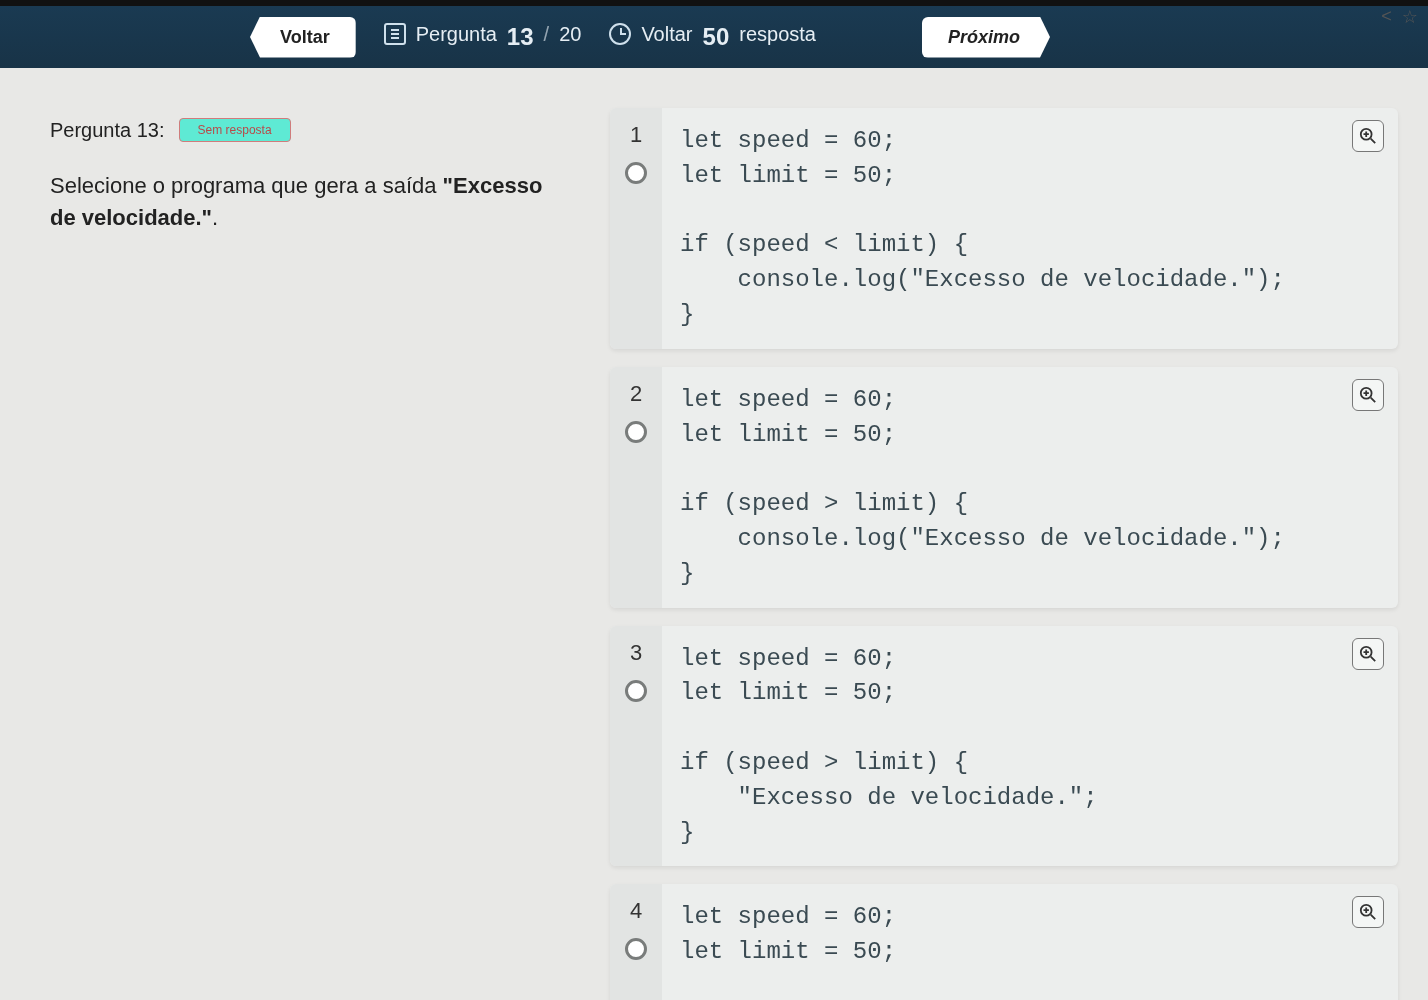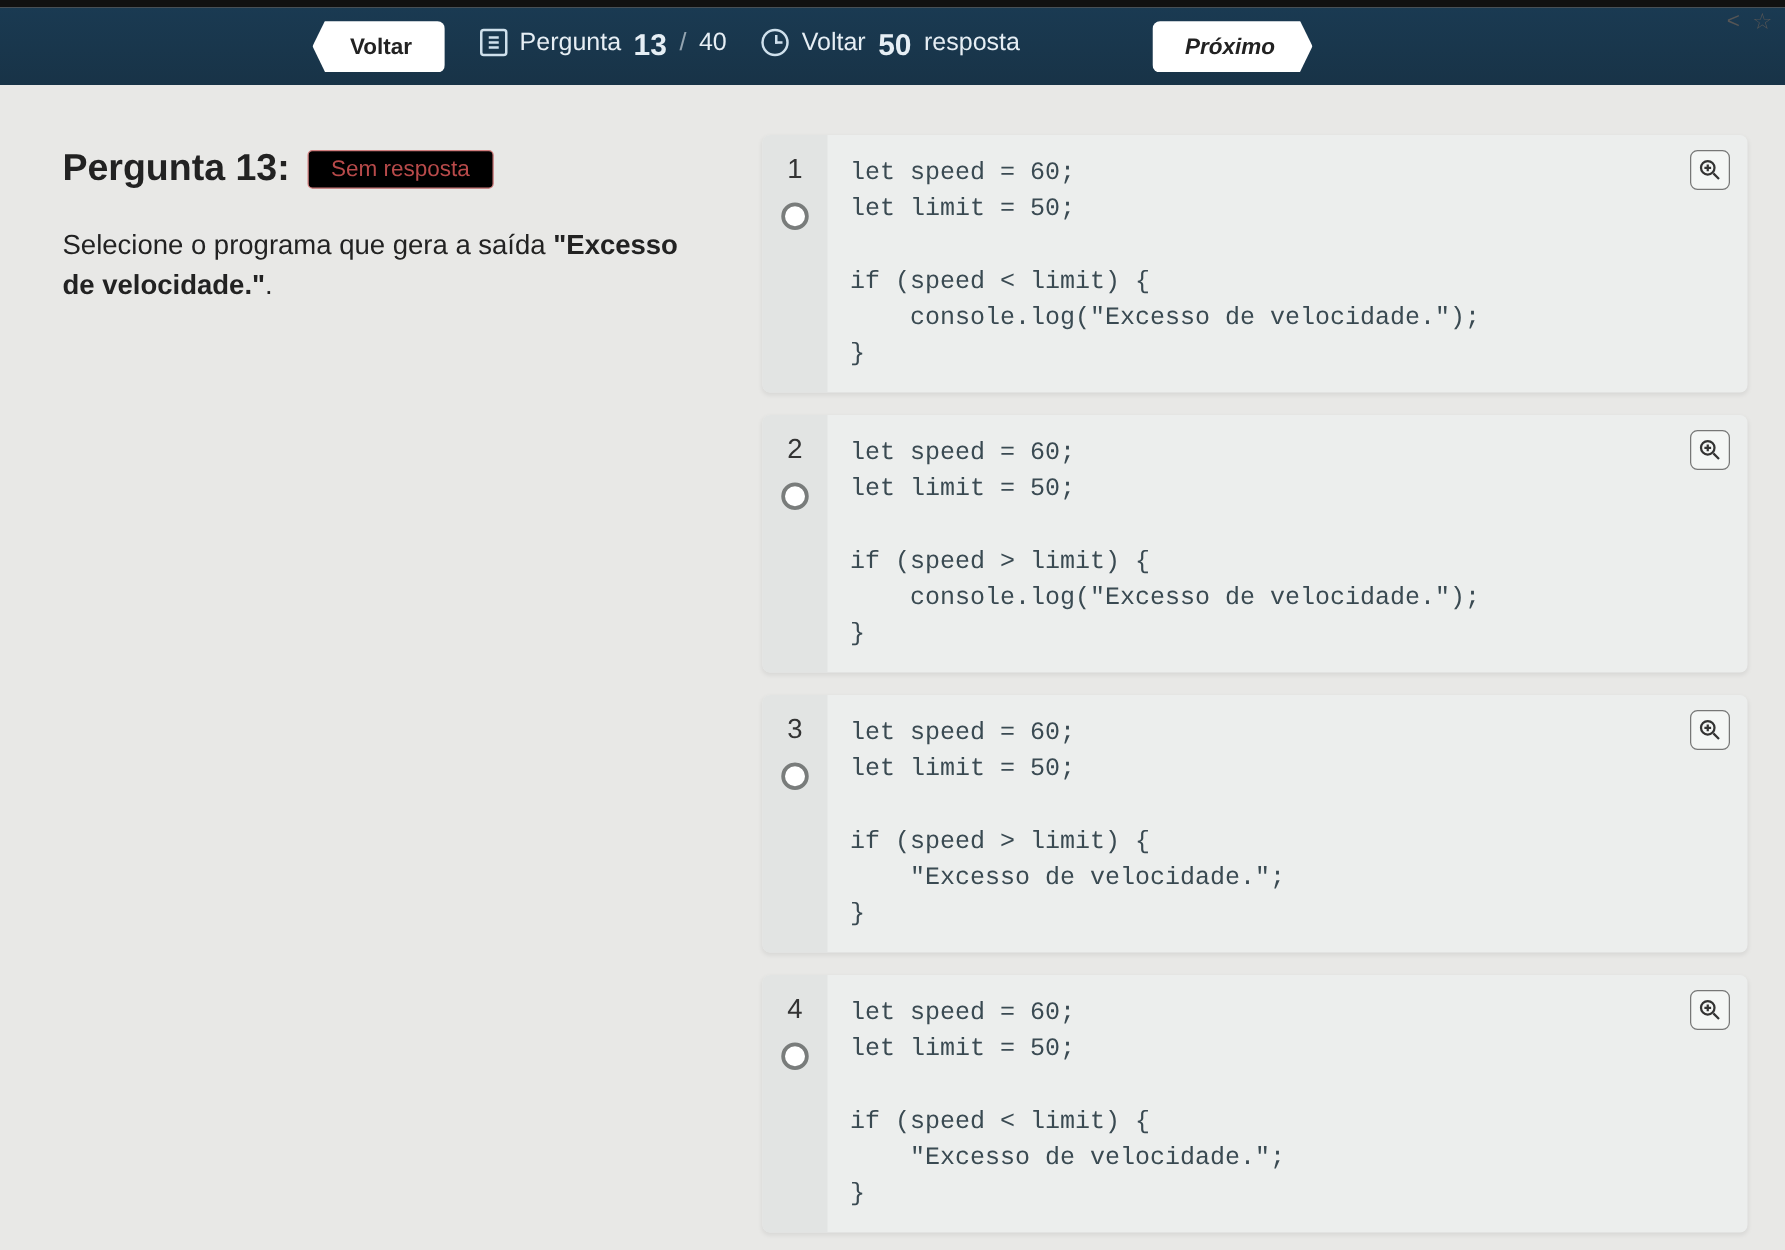--- a/index.html
+++ b/index.html
@@ -63,28 +63,28 @@
     padding: 40px 30px 30px 50px;
     gap: 40px;
   }
   .left-col {
     width: 520px;
     padding-top: 10px;
   }
   .q-header {
     display:flex;align-items:center;gap:14px;margin-bottom:28px;
   }
-  .q-label { font-size: 30px; font-weight: 700; }
+  .q-label { font-size: 20px; font-weight: 400; }
   .status-chip {
     border: 1px solid #d07c7c;
     color: #b84a4a;
     padding: 4px 18px;
     border-radius: 4px;
-    font-size: 18px;
-    background: #000000;
+    font-size: 12px;
+    background: #5eead4;
   }
   .q-text { font-size: 22px; line-height: 1.45; }
   .q-text .bold { font-weight: 700; }
 
   .right-col { flex: 1; display:flex;flex-direction:column;gap:18px;}
   .option {
     display:flex; gap: 0;
     background: #eceeed;
     border-radius: 6px;
     box-shadow: 0 2px 4px rgba(0,0,0,0.08);
@@ -100,21 +100,21 @@
   }
   .opt-num { font-size: 22px; font-weight: 500; color:#333;}
   .opt-radio {
     width: 22px;height:22px;border:3px solid #797c7b;border-radius:50%;
     background:#fff;cursor:pointer;
   }
   .opt-code {
     flex:1;
     padding: 16px 18px;
     font-family: "Courier New", monospace;
-    font-size: 20px;
+    font-size: 24px;
     line-height: 1.45;
     color: #3a4a52;
     white-space: pre;
     position: relative;
   }
   .zoom-btn {
     position:absolute; top:12px; right:14px;
     width:32px;height:32px;border:1px solid #777;border-radius:6px;
     background:#f4f6f5;cursor:pointer;
     display:flex;align-items:center;justify-content:center;
@@ -136,21 +136,21 @@
 
   <div class="top-info">
     <span class="icon-box">
       <svg viewBox="0 0 12 12">
           <path d="M2 2h8M2 6h8M2 10h8"></path>
         </svg>
     </span>
     <span>Pergunta</span>
     <span class="big">13</span>
     <span class="slash">/</span>
-    <span>40</span>
+    <span>20</span>
   </div>
 
   <div class="top-info">
     <span class="icon-clock"></span>
     <span>Voltar</span>
     <span class="big">50</span>
     <span>resposta</span>
   </div>
 
   <div style="flex:1"></div>

